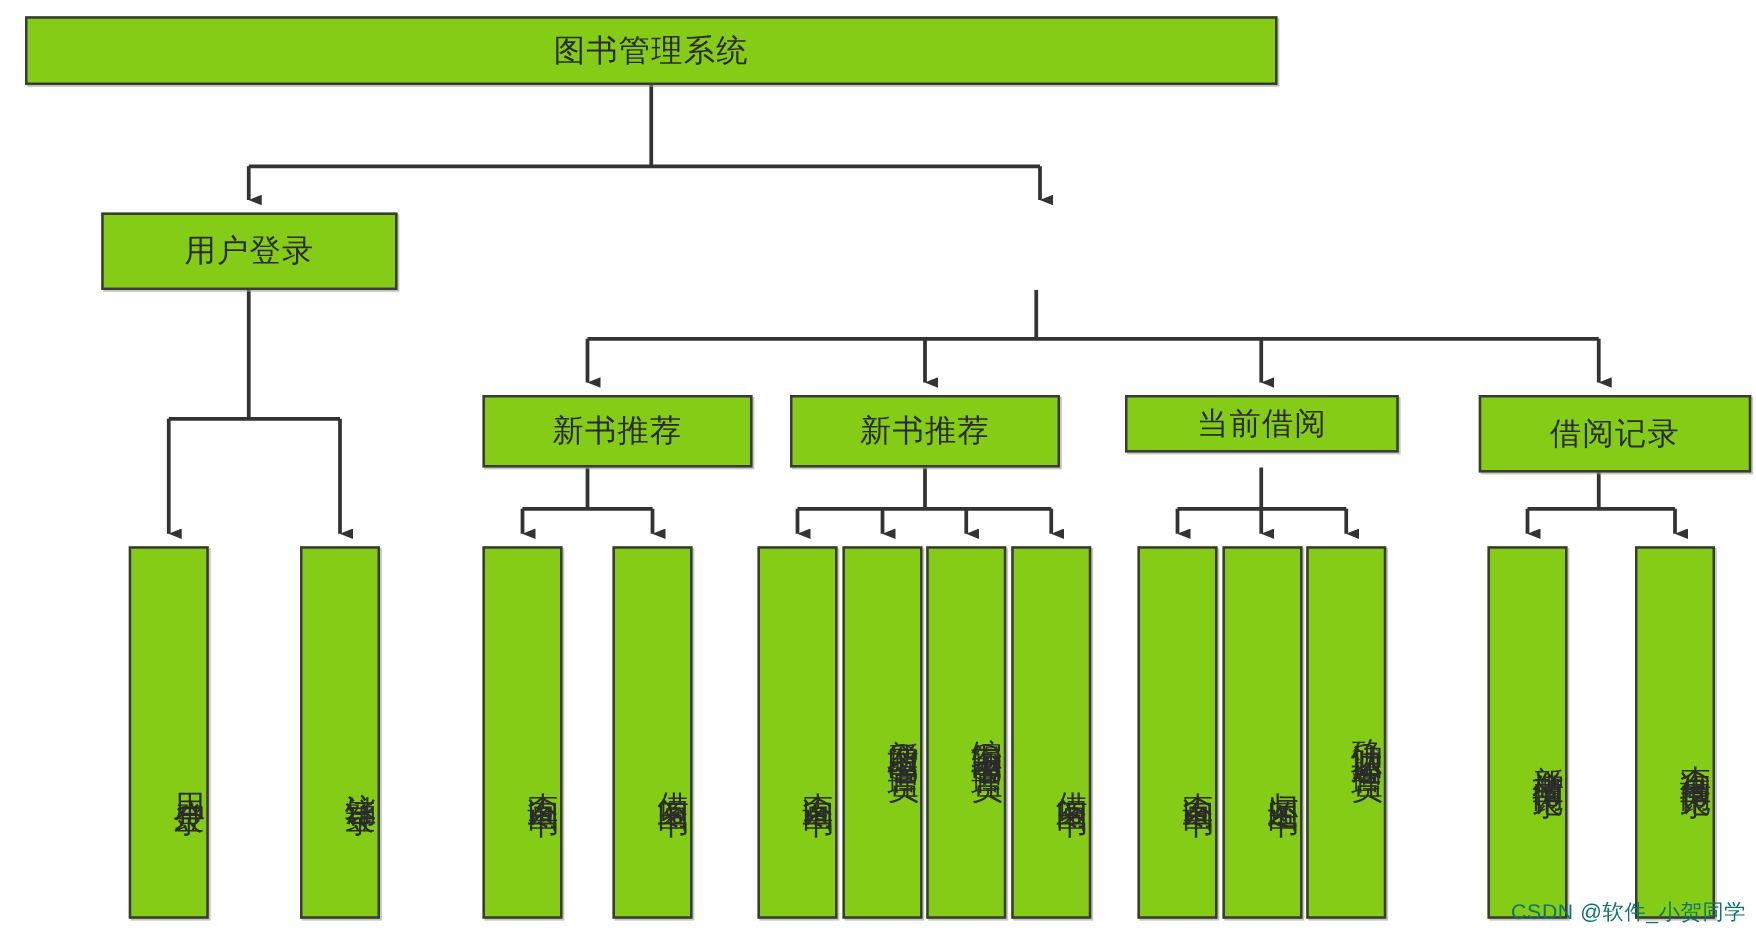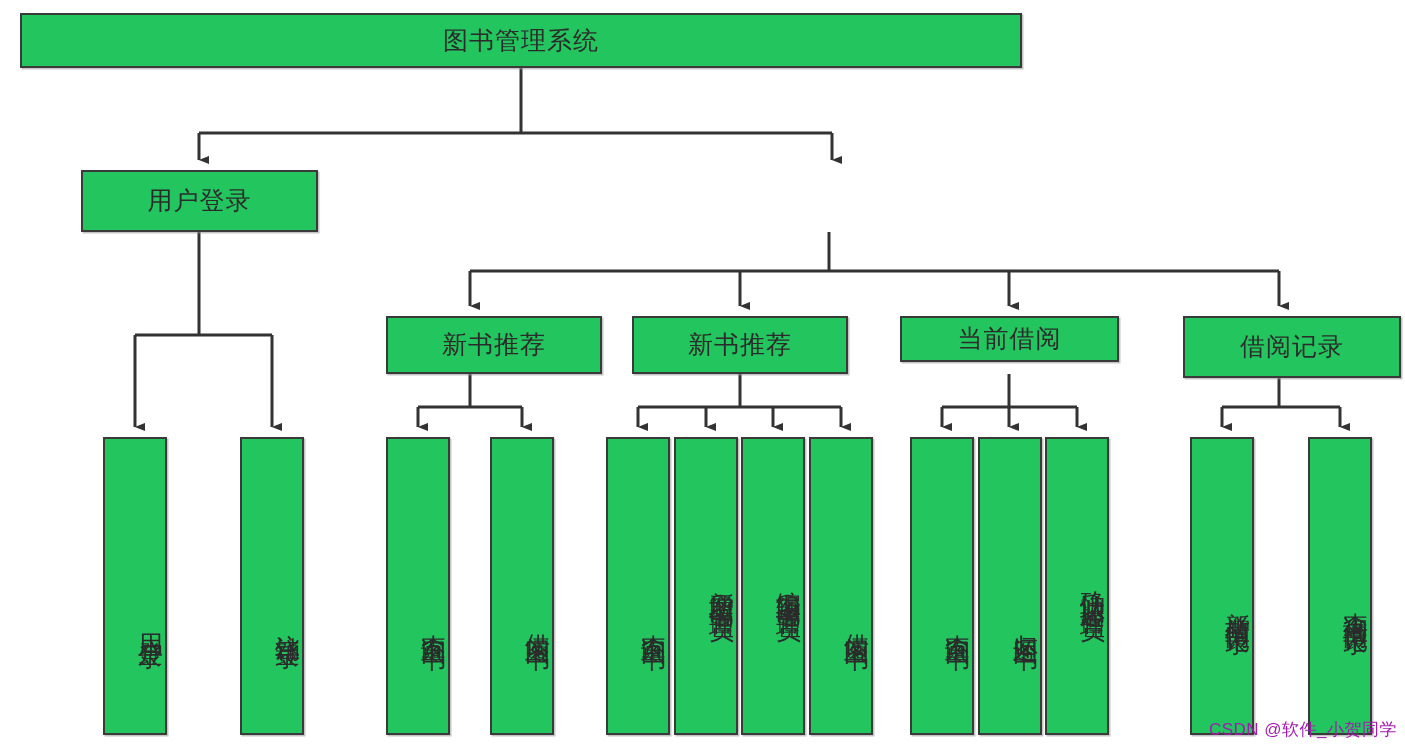--- a/index.html
+++ b/index.html
@@ -23,27 +23,26 @@
     left: 0;
     top: 0;
     width: 1405px;
     height: 747px;
     pointer-events: none;
   }
   .node {
     position: absolute;
     box-sizing: border-box;
     border: 2.5px solid #3a3a3a;
-    background: #22c55e;
+    background: #84cc16;
     display: flex;
     align-items: center;
     justify-content: center;
     color: #2b2b2b;
     box-shadow: 1.5px 1.5px 0 rgba(150,150,150,0.55);
-    font-family: Liberation Serif, serif;
   }
   .node-h {
     font-size: 25px;
     letter-spacing: 1px;
     line-height: 1.2;
     white-space: nowrap;
   }
   .node-root {
     font-size: 25px;
   }
@@ -60,21 +59,21 @@
     text-align: left;
   }
   .node-v > span {
     display: block;
   }
   .watermark {
     position: absolute;
     right: 8px;
     bottom: 6px;
     font-size: 17px;
-    color: #a21caf;
+    color: #0f766e;
     letter-spacing: 0.5px;
     white-space: nowrap;
     user-select: none;
   }
 </style>
 </head>
 <body>
 
 <div id="diagram-canvas">
 

